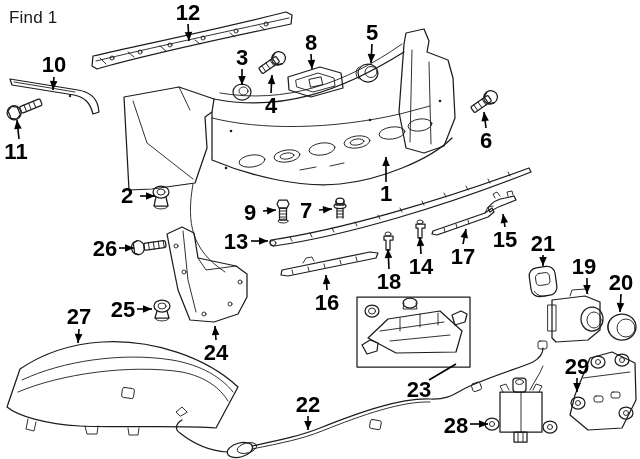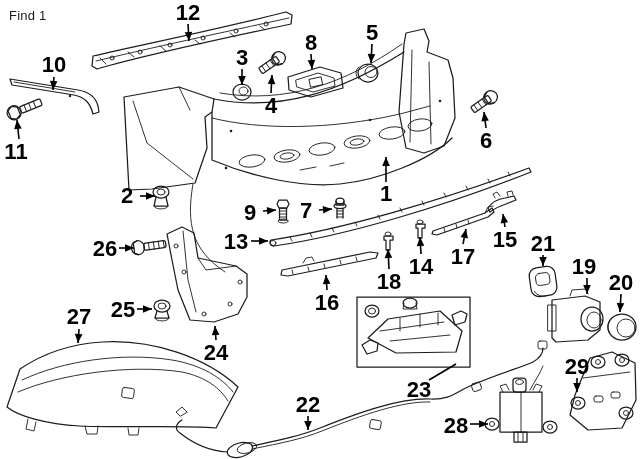--- a/index.html
+++ b/index.html
@@ -5,21 +5,21 @@
   html,body{margin:0;padding:0;background:#fff;}
   .page{
     position:relative;
     width:640px;height:459px;
     background:#ffffff;
     font-family:"Liberation Sans", sans-serif;
     overflow:hidden;
   }
   .find-header{
     position:absolute;left:9px;top:8px;
-    font-size:13px;color:#1a1a1a;letter-spacing:0.2px;
+    font-size:17px;color:#1a1a1a;letter-spacing:0.2px;
   }
   svg.diagram{position:absolute;left:0;top:0;}
   svg.diagram .art{
     fill:none;stroke:#1c1c1c;stroke-width:1.25;
     stroke-linejoin:round;stroke-linecap:round;
   }
   svg.diagram .art .thin{stroke-width:0.9;}
   svg.diagram .art .dot{fill:#1c1c1c;stroke:none;}
   .leader{stroke:#000;stroke-width:1.6;}
   .arrowhead{fill:#000;stroke:none;}

